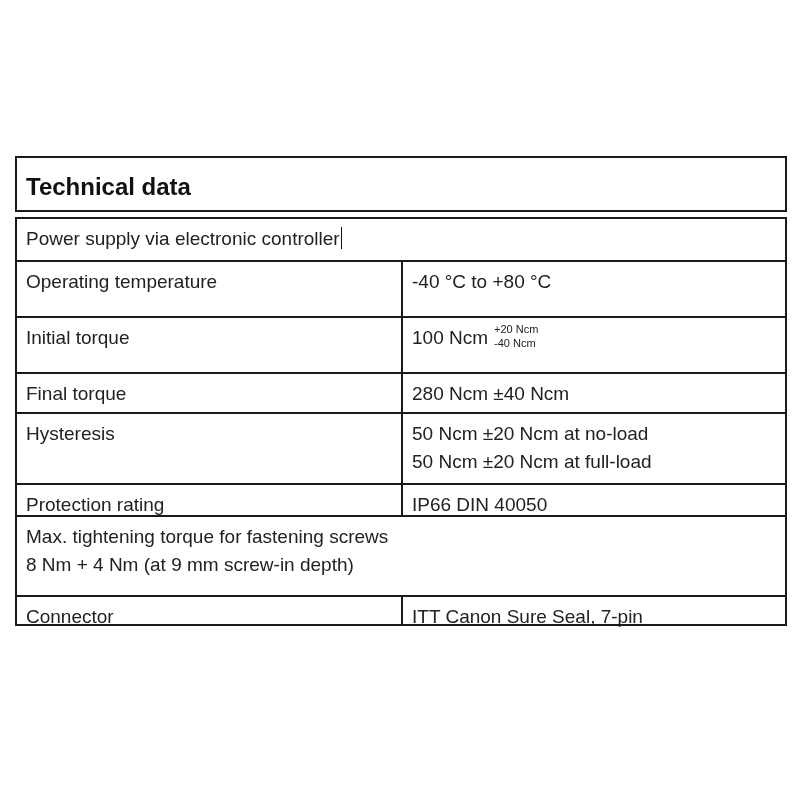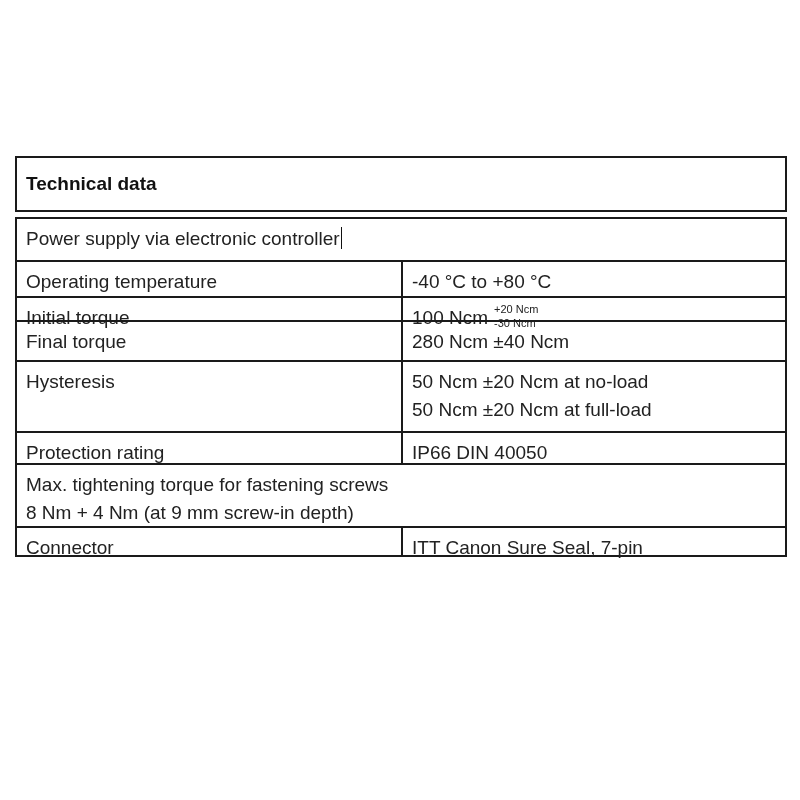--- a/index.html
+++ b/index.html
@@ -1,18 +1,18 @@
 <!DOCTYPE html>
 <html><head>
 <meta charset="utf-8">
 <style>
   html,body{margin:0;padding:0;background:#ffffff;}
   body{width:800px;height:800px;position:relative;font-family:"Liberation Sans",sans-serif;color:#1a1a1a;}
   .hdr{position:absolute;left:15px;top:156px;width:768px;height:52px;border:2px solid #1a1a1a;box-sizing:content-box;}
-  .hdr span{position:absolute;left:9px;top:15px;font-size:19px;font-weight:bold;color:#111;}
+  .hdr span{position:absolute;left:9px;top:15px;font-size:24px;font-weight:bold;color:#111;}
   .tbl{position:absolute;left:15px;top:217px;width:768px;border:2px solid #1a1a1a;}
   .row{position:relative;border-top:2px solid #1a1a1a;box-sizing:border-box;}
   .row:first-child{border-top:none;}
   .cell{position:absolute;top:0;bottom:0;font-size:19px;color:#222;line-height:28px;padding-top:6px;box-sizing:border-box;}
   .c1{left:9px;}
   .c2{left:395px;}
   .divider{position:absolute;left:384px;top:0;bottom:0;border-left:2px solid #1a1a1a;}
   .full{left:9px;}
   .tol{display:inline-block;vertical-align:middle;font-size:11px;line-height:14px;margin-left:6px;position:relative;top:-3px;}
   .tol span{display:block;}
@@ -22,51 +22,51 @@
 <body>
 
 <div class="hdr">
   <span>Technical data</span>
 </div>
 
 <div class="tbl">
   <div class="row" style="height:41px">
     <div class="cell full"><span>Power supply via electronic controller</span><span class="caret"></span></div>
   </div>
-  <div class="row" style="height:36px">
+  <div class="row" style="height:56px">
     <div class="cell c1">Operating temperature</div>
     <div class="divider"></div>
     <div class="cell c2">-40 °C to +80 °C</div>
   </div>
-  <div class="row" style="height:24px">
+  <div class="row" style="height:56px">
     <div class="cell c1">Initial torque</div>
     <div class="divider"></div>
     <div class="cell c2">
-      <span>100 Ncm</span><span class="tol"><span>+20 Ncm</span><span>-30 Ncm</span></span>
+      <span>100 Ncm</span><span class="tol"><span>+20 Ncm</span><span>-40 Ncm</span></span>
     </div>
   </div>
   <div class="row" style="height:40px">
     <div class="cell c1">Final torque</div>
     <div class="divider"></div>
     <div class="cell c2">280 Ncm ±40 Ncm</div>
   </div>
   <div class="row" style="height:71px">
     <div class="cell c1">Hysteresis</div>
     <div class="divider"></div>
     <div class="cell c2">
       <div>50 Ncm ±20 Ncm at no-load</div>
       <div>50 Ncm ±20 Ncm at full-load</div>
     </div>
   </div>
   <div class="row" style="height:32px">
     <div class="cell c1">Protection rating</div>
     <div class="divider"></div>
     <div class="cell c2">IP66 DIN 40050</div>
   </div>
-  <div class="row" style="height:63px">
+  <div class="row" style="height:80px">
     <div class="cell full">
       <div>Max. tightening torque for fastening screws</div>
       <div>8 Nm + 4 Nm (at 9 mm screw-in depth)</div>
     </div>
   </div>
   <div class="row" style="height:29px">
     <div class="cell c1">Connector</div>
     <div class="divider"></div>
     <div class="cell c2">ITT Canon Sure Seal, 7-pin</div>
   </div>

